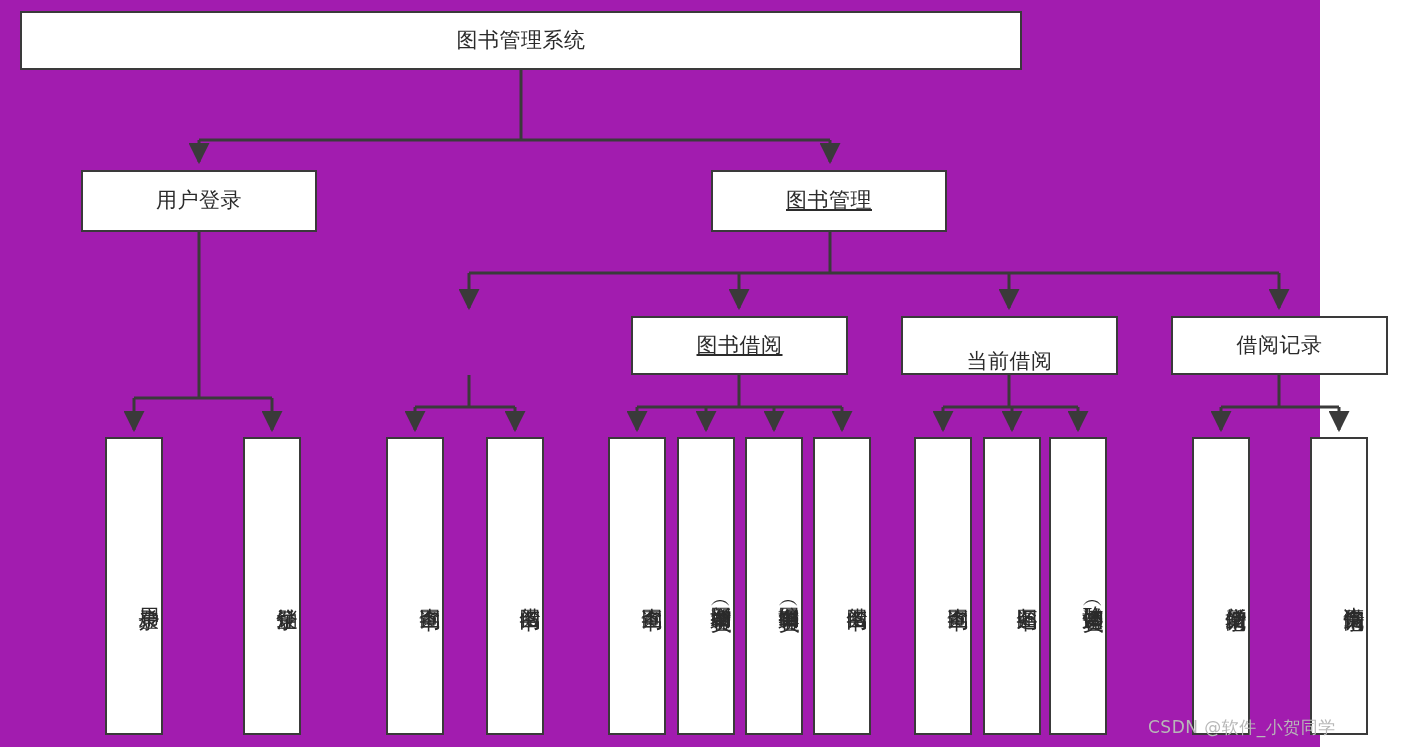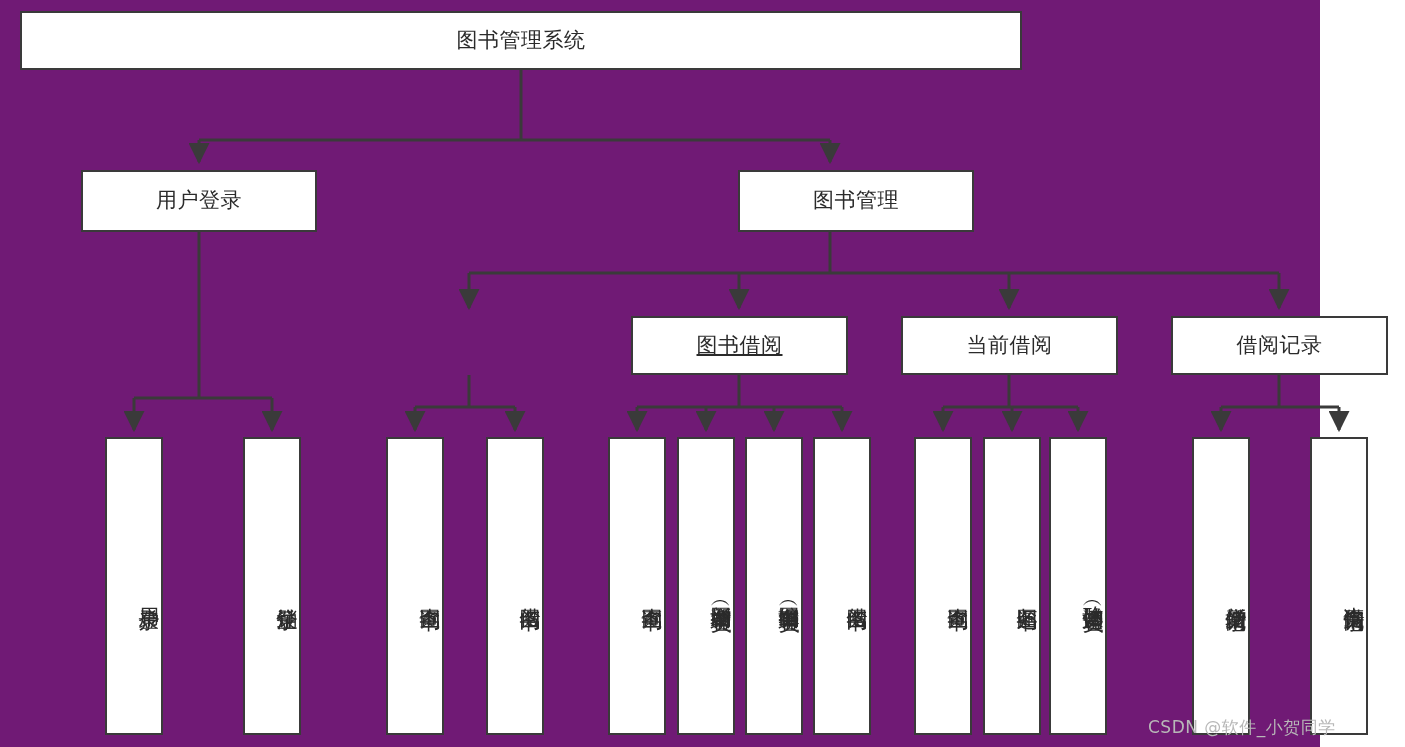--- a/index.html
+++ b/index.html
@@ -10,21 +10,21 @@
   body {
     width: 1405px;
     height: 747px;
     font-family: "DejaVu Sans", "Liberation Sans", sans-serif;
     overflow: hidden;
   }
   #diagram-root {
     position: relative;
     width: 1320px;
     height: 747px;
-    background: #701a75;
+    background: #a21caf;
   }
   svg#flow-svg {
     position: absolute;
     left: 0;
     top: 0;
     width: 1405px;
     height: 747px;
   }
   .node-box {
     position: absolute;
@@ -120,28 +120,28 @@
     </g>
   </svg>
 
   <div class="node-box node-h" style="left:20px; top:11px; width:1002px; height:59px;">
     <span>图书管理系统</span>
   </div>
 
   <div class="node-box node-h" style="left:81px; top:170px; width:236px; height:62px;">
     <span>用户登录</span>
   </div>
-  <div class="node-box node-h" style="left:738px; top:170px; width:236px; height:62px;">
+  <div class="node-box node-h" style="left:711px; top:170px; width:236px; height:62px;text-decoration:underline;">
     <span>图书管理</span>
   </div>
 
   <div class="node-box node-h" style="left:631px; top:316px; width:217px; height:59px;text-decoration:underline;">
     <span>图书借阅</span>
   </div>
-  <div class="node-box node-h" style="left:901px; top:316px; width:217px; height:59px;">
+  <div class="node-box node-h" style="left:901px; top:316px; width:217px; height:59px;align-items:flex-end;">
     <span>当前借阅</span>
   </div>
   <div class="node-box node-h" style="left:1171px; top:316px; width:217px; height:59px;">
     <span>借阅记录</span>
   </div>
 
   <div class="node-box node-v" style="left:105px; top:437px; width:58px; height:298px;">
     <span>用户登录</span>
   </div>
   <div class="node-box node-v" style="left:243px; top:437px; width:58px; height:298px;">

